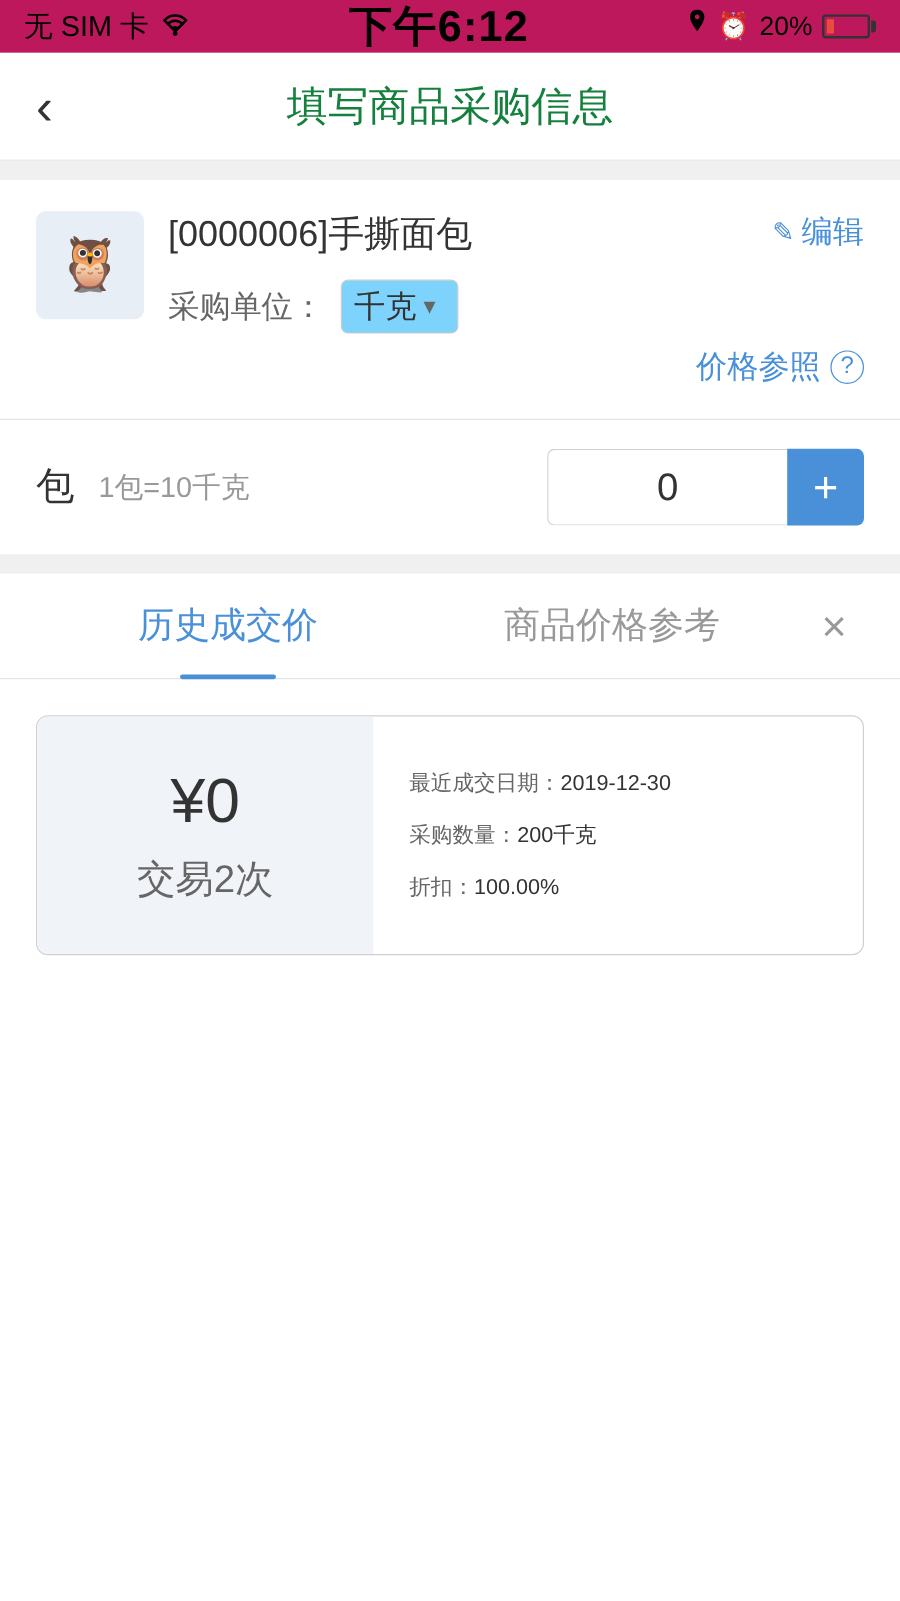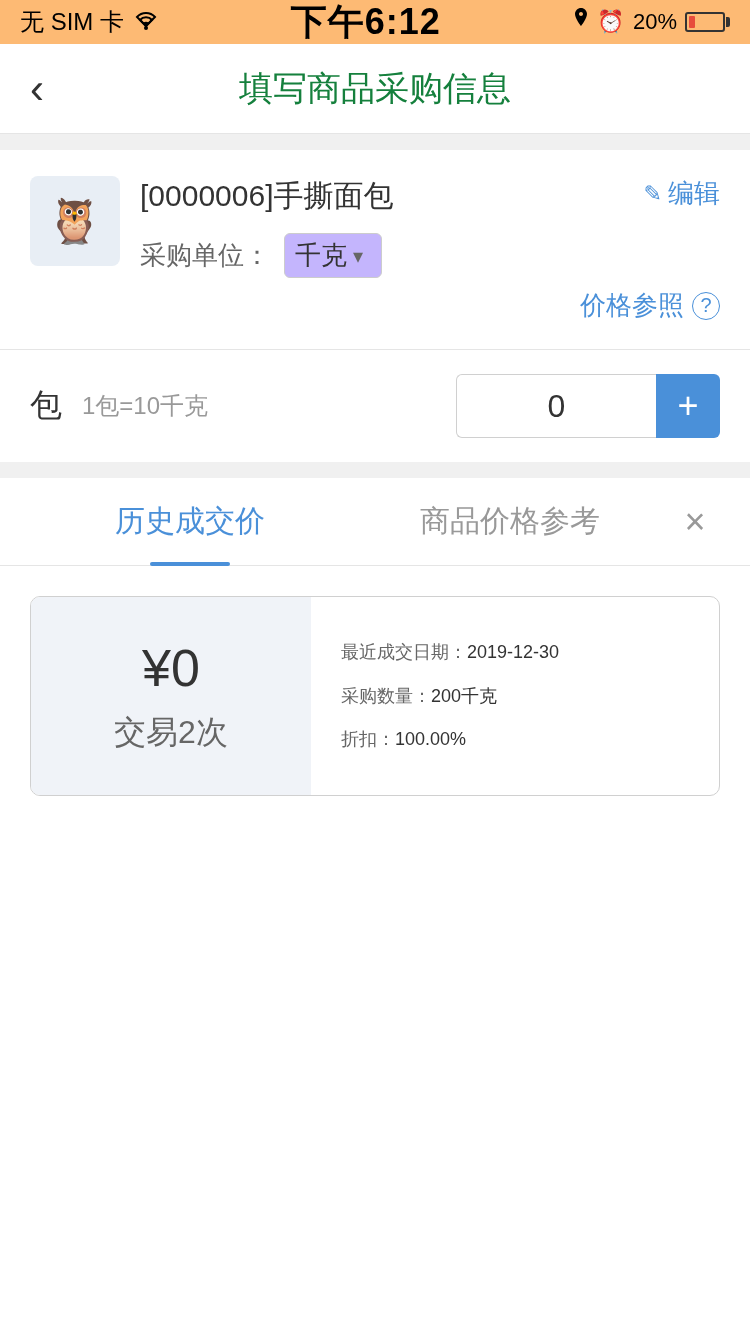--- a/index.html
+++ b/index.html
@@ -9,21 +9,21 @@
       min-height: 1334px;
       font-family: -apple-system, "PingFang SC", "Helvetica Neue", Arial, sans-serif;
       background: #f0f0f0;
       font-size: 28px;
     }
 
     
     .status-bar {
       width: 750px;
       height: 44px;
-      background: #fdba74;
+      background: #be185d;
       display: flex;
       align-items: center;
       justify-content: space-between;
       padding: 0 20px;
       font-size: 24px;
       color: #000;
     }
     .status-left {
       display: flex;
       align-items: center;
@@ -148,21 +148,21 @@
     }
     .unit-label {
       color: #666;
     }
     .unit-select {
       border: 1px solid #ccc;
       border-radius: 6px;
       padding: 4px 18px 4px 10px;
       color: #333;
       font-size: 26px;
-      background: #c4b5fd;
+      background: #7dd3fc;
       position: relative;
       display: inline-flex;
       align-items: center;
       gap: 6px;
       cursor: pointer;
     }
     .unit-select-arrow {
       font-size: 20px;
       color: #666;
     }

